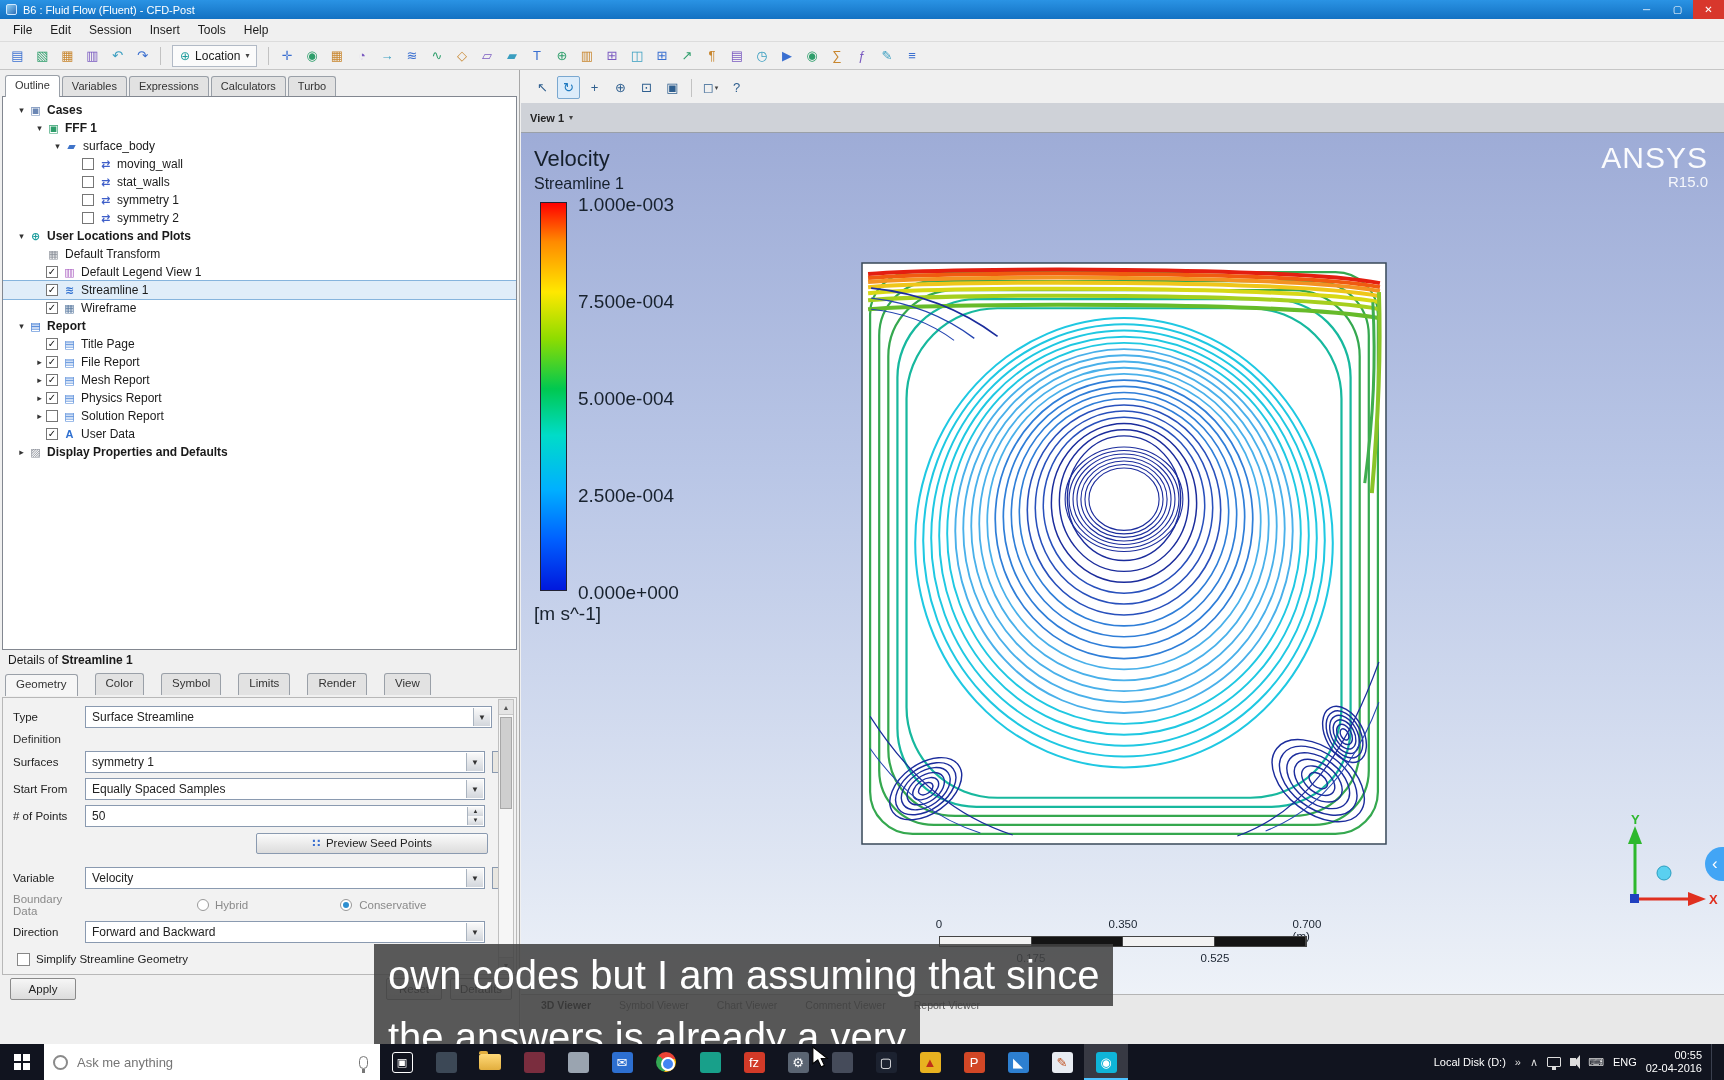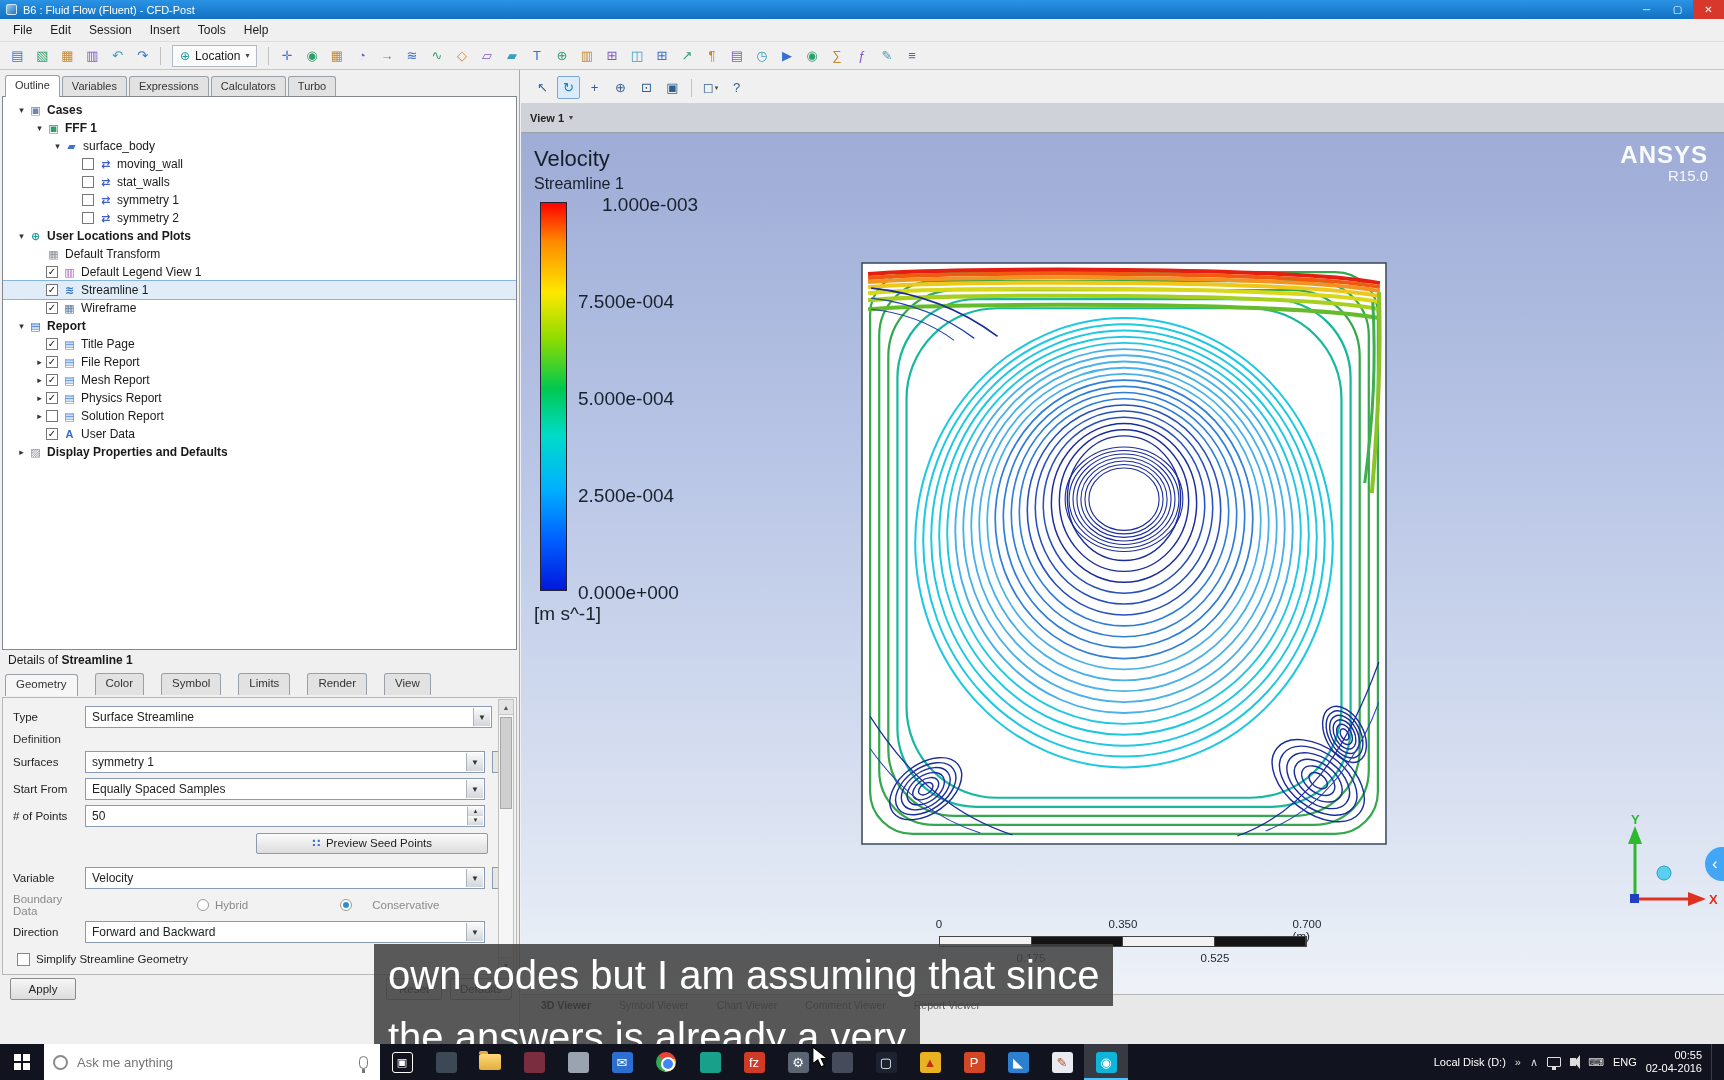--- a/index.html
+++ b/index.html
@@ -74,21 +74,21 @@
 .legend{position:absolute;left:13px;top:25px;z-index:5}
 .legend-title{font-size:22px;color:#16202c}
 .legend-sub{font-size:16px;color:#16202c;margin-top:3px}
 .legend-barwrap{position:relative;margin-top:9px;height:389px}
 .legend-bar{position:absolute;left:6px;top:0;width:27px;height:389px;border:1px solid #223;background:linear-gradient(180deg,#ff0000 0%,#ff8a00 10%,#ffe800 23%,#8fdc00 35%,#00c850 48%,#00dcc8 60%,#00b0ff 74%,#0060ff 87%,#0018dd 100%)}
 .ltick{position:absolute;left:44px;font-size:19px;color:#18222e;white-space:nowrap}
 .legend-units{font-size:19px;color:#18222e;margin-top:12px}
 
 
 .brand{position:absolute;right:16px;top:20px;text-align:right;color:rgba(255,255,255,0.95);z-index:5}
-.brand-name{font-size:24px;font-weight:bold;letter-spacing:1px}
+.brand-name{font-size:30px;font-weight:normal;letter-spacing:1px}
 .brand-ver{font-size:15px;margin-top:-2px;color:rgba(255,255,255,0.9)}
 
 
 .cavity{position:absolute;left:340px;top:141px;width:526px;height:583px}
 .cavity svg{width:100%;height:100%}
 
 
 .ruler{position:absolute;left:412px;top:797px;width:380px;height:58px;font-size:11.5px;color:#1a2330}
 .ruler .tl{position:absolute;top:0;transform:translateX(-50%)}
 .ruler .bar{position:absolute;left:6px;top:18px;width:368px;height:11px;display:flex;border:1px solid #444}
@@ -394,21 +394,21 @@
         <span>Velocity</span>
         <div class="dd-btn">▼</div>
       </div>
       <div class="more-btn">...</div>
     </div>
     <div class="frow">
       <span class="flabel dim">Boundary Data</span>
       <span class="radio" style="margin-left:112px"></span>
       <span style="margin-left:6px;color:#8a8a8a">Hybrid</span>
       <span class="radio sel" style="margin-left:92px"></span>
-      <span style="margin-left:20px;color:#8a8a8a">Conservative</span>
+      <span style="margin-left:7px;color:#8a8a8a">Conservative</span>
     </div>
     <div class="frow">
       <span class="flabel">Direction</span>
       <div class="dropdown">
         <span>Forward and Backward</span>
         <div class="dd-btn">▼</div>
       </div>
     </div>
     <div class="frow">
       <span class="chk"></span>
@@ -440,21 +440,21 @@
     <span>View 1</span>
     <span class="dd-caret">▾</span>
   </div>
 
   <div class="canvas">
     <div class="legend">
       <div class="legend-title">Velocity</div>
       <div class="legend-sub">Streamline 1</div>
       <div class="legend-barwrap" id="legend-wrap">
         <div class="legend-bar"></div>
-      <div class="ltick" style="top: -8px; margin-left: 24px;">1.000e-003</div>
+      <div class="ltick" style="top: -8px;">1.000e-003</div>
           <div class="ltick" style="top: 89px;">7.500e-004</div>
           <div class="ltick" style="top: 186px; text-align: center;">5.000e-004</div>
           <div class="ltick" style="top: 283px;">2.500e-004</div>
           <div class="ltick" style="top: 380px;">0.000e+000</div>
         </div>
       <div class="legend-units">[m s^-1]</div>
     </div>
 
     <div class="brand">
       <div class="brand-name">ANSYS</div>

